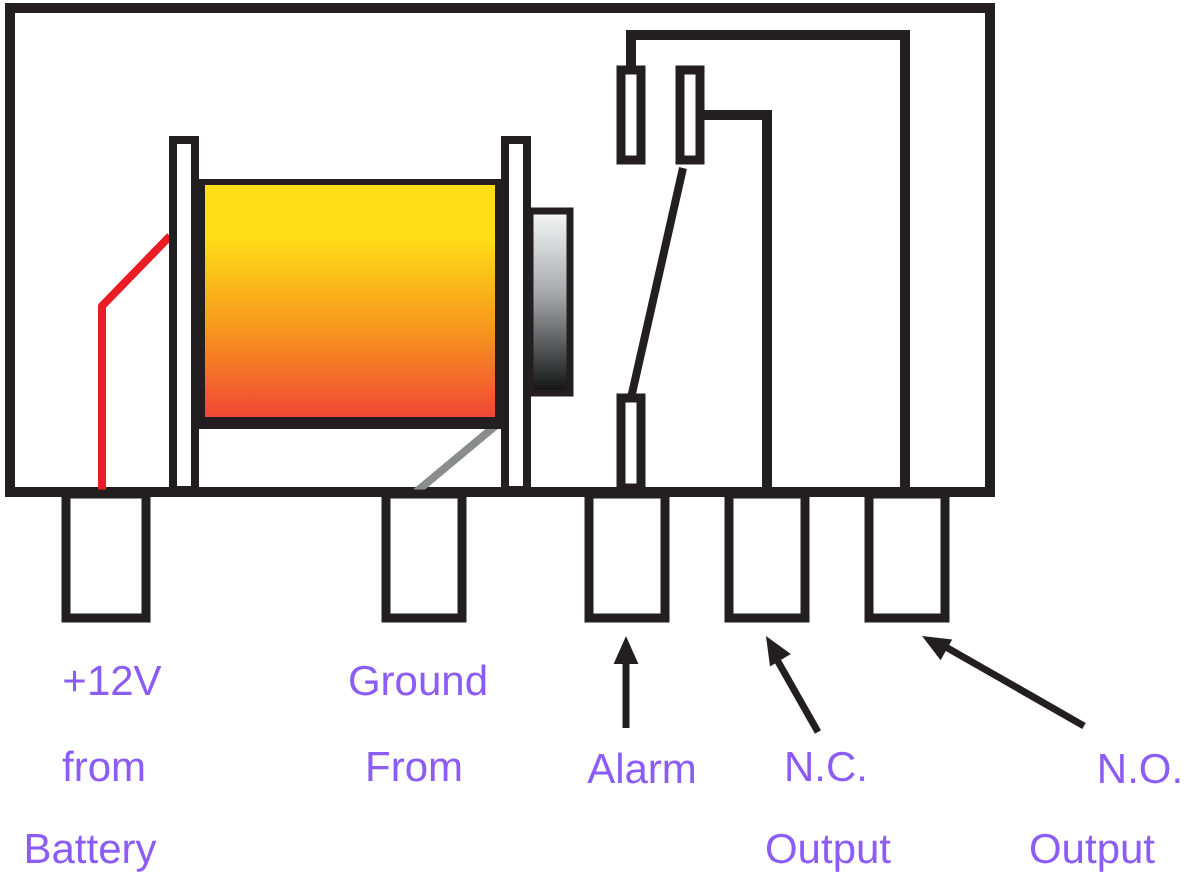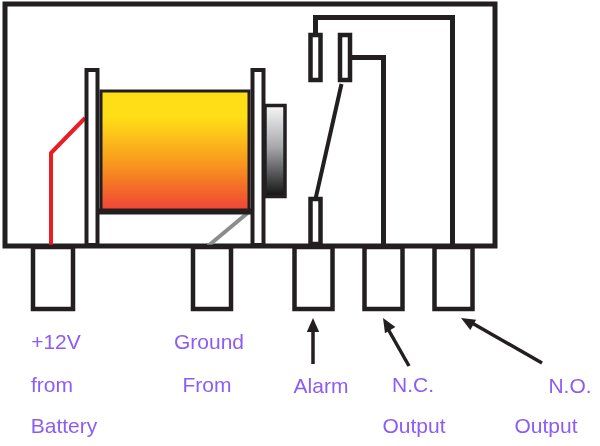--- a/index.html
+++ b/index.html
@@ -80,21 +80,21 @@
       <polygon points="383,318 395.4,327 385,333.2" fill="#231F20"></polygon>
     </g>
     <g>
       <line x1="542" y1="363" x2="472" y2="323" stroke="#231F20" stroke-width="3.5"></line>
       <polygon points="461,318 476.1,319.7 470.3,330.1" fill="#231F20"></polygon>
     </g>
   </svg>
 
   <div class="lbl" style="left:56px; top:341px">+12V</div>
   <div class="lbl" style="left:52px; top:384px">from</div>
-  <div class="lbl" style="left:64px; top:425px">Battery</div>
+  <div class="lbl" style="left:45px; top:425px">Battery</div>
 
   <div class="lbl" style="left:209px; top:341px">Ground</div>
   <div class="lbl" style="left:207px; top:384px">From</div>
 
   <div class="lbl" style="left:321px; top:385px">Alarm</div>
 
   <div class="lbl" style="left:413px; top:384px">N.C.</div>
   <div class="lbl" style="left:414px; top:425px">Output</div>
 
   <div class="lbl" style="left:570px; top:385px">N.O.</div>

